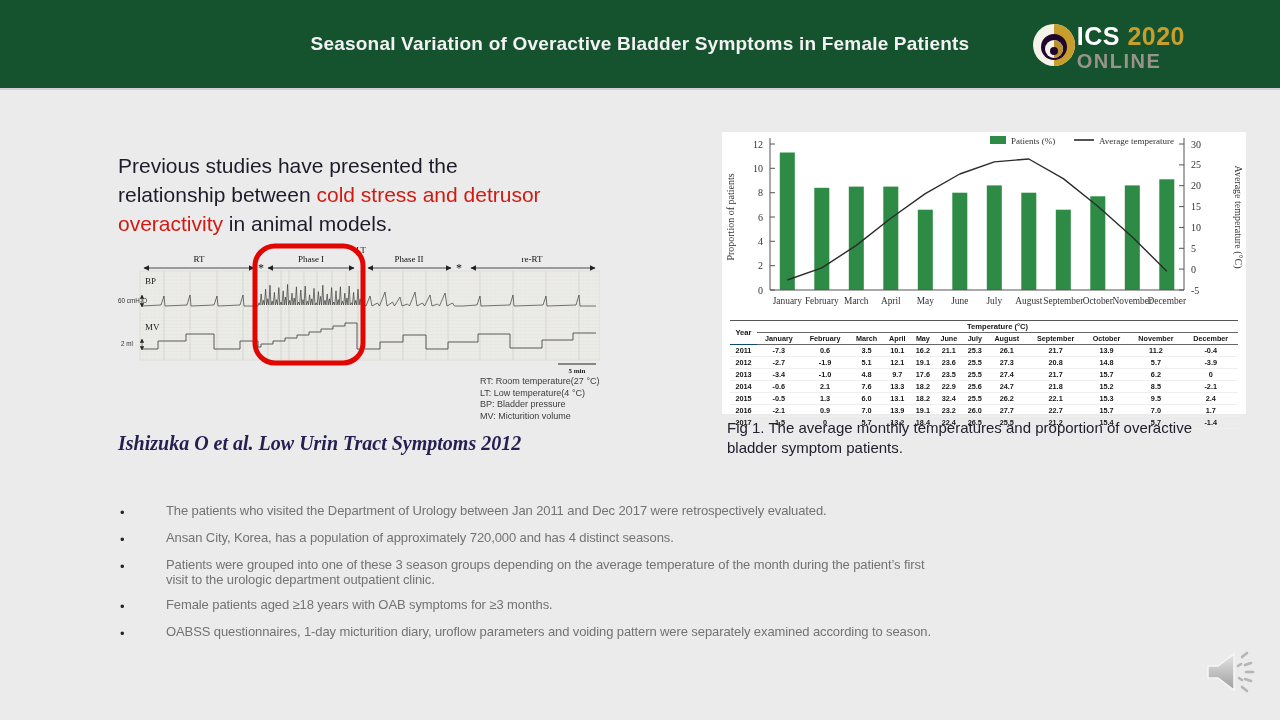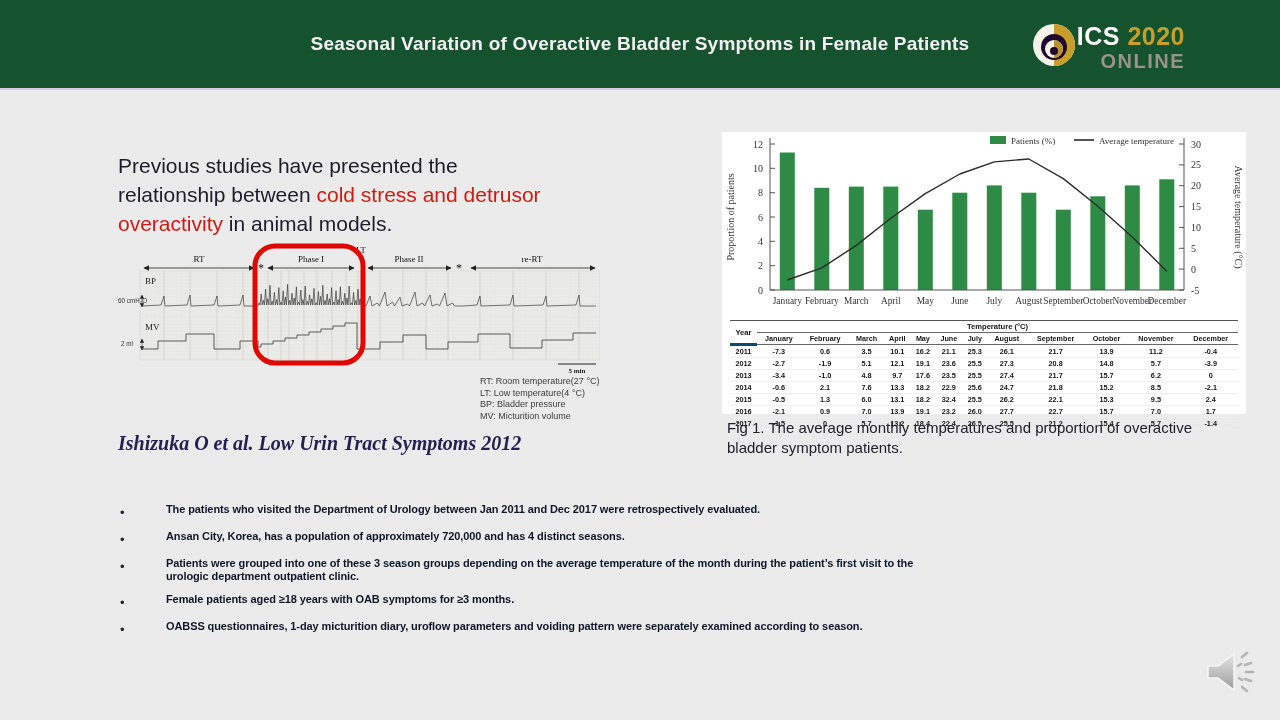--- a/index.html
+++ b/index.html
@@ -5,21 +5,21 @@
   html,body{margin:0;padding:0;}
   body{
     width:1280px;height:720px;position:relative;overflow:hidden;
     background:#ebebeb;font-family:"Liberation Sans",sans-serif;
   }
   
   .slide-header{position:absolute;left:0;top:0;width:1280px;height:90px;
     background:#14532d;border-bottom:2px solid #d4cdde;box-sizing:border-box;}
   .slide-title{position:absolute;left:0;right:0;top:33px;text-align:center;
     color:#f4f1f4;font-size:19px;font-weight:600;letter-spacing:.2px;}
-  .logo{position:absolute;right:95px;top:22px;display:flex;gap:0;align-items:center;text-align:right;}
+  .logo{position:absolute;right:95px;top:22px;display:flex;gap:0;align-items:center;}
   .logo-text{line-height:1;}
   .logo-l1{font-size:25px;font-weight:bold;color:#ffffff;letter-spacing:.5px;}
   .logo-l1 .gold{color:#c79e2c;}
   .logo-l2{font-size:20px;font-weight:bold;color:#9a938b;letter-spacing:1.5px;margin-top:2px;}
   
   .intro{position:absolute;left:118px;top:152px;width:500px;font-size:21px;
     line-height:1.37;color:#1d1c2b;}
   .intro .red{color:#d01a12;}
   
   .fig-wrap{position:absolute;left:118px;top:243px;width:482px;height:135px;}
@@ -36,30 +36,30 @@
   #chart-svg .tickR{text-anchor:start;font:10px "Liberation Serif",serif;}
   #chart-svg .cat{text-anchor:middle;font:9.4px "Liberation Serif",serif;}
   #chart-svg .leg{font:9px "Liberation Serif",serif;}
   #chart-svg .ytitle{text-anchor:middle;font:10px "Liberation Serif",serif;}
   .table-wrap{position:absolute;left:8px;top:188px;width:508px;}
   #temp-table{width:100%;border-collapse:collapse;font-size:7.3px;color:#151515;
     border-top:1px solid #555;border-bottom:1px solid #555;}
   #temp-table th,#temp-table td{padding:1px 1px;text-align:center;white-space:nowrap;}
   #temp-table .grp{font-weight:bold;font-size:7.6px;border-bottom:1px solid #666;}
   #temp-table .mon{font-weight:bold;font-size:7.2px;border-bottom:1px solid #666;}
-  #temp-table .yr{font-weight:bold;font-size:7.6px;vertical-align:middle;border-bottom:3px solid #0c4a6e;}
+  #temp-table .yr{font-weight:bold;font-size:7.6px;vertical-align:middle;border-bottom:1px solid #0c4a6e;}
   #temp-table td{font-weight:600;border-bottom:1px solid #efefef;}
   #temp-table .yrv{font-weight:bold;margin-top:48px;}
   .fig1-caption{position:absolute;left:727px;top:418px;width:517px;
     font-size:15px;line-height:1.3;color:#21202e;}
   
   .bullets{position:absolute;left:120px;top:503px;width:815px;}
   .bullet{display:flex;margin-bottom:10px;}
   .bullet .dot{width:46px;flex:0 0 46px;font-size:13px;color:#25242c;padding-top:2px;}
-  .bullet .btxt{width:765px;font-size:11px;line-height:1.17;color:#0f172a;letter-spacing:-0.1px;font-weight:bold;}
+  .bullet .btxt{width:765px;font-size:13px;line-height:1.17;color:#737373;letter-spacing:-0.1px;}
   
   .audio{position:absolute;left:1196px;top:644px;width:68px;height:60px;cursor:pointer;}
   
   #fig-svg .phl{font:9px "Liberation Serif",serif;fill:#111;text-anchor:middle;}
   #fig-svg .lt{font:8.5px "Liberation Serif",serif;fill:#111;text-anchor:middle;}
   #fig-svg .ast{font:12px "Liberation Serif",serif;fill:#111;text-anchor:middle;}
   #fig-svg .trl{font:9px "Liberation Serif",serif;fill:#222;}
   #fig-svg .scl{font:6.3px "Liberation Sans",sans-serif;fill:#333;}
   #fig-svg .tmin{font:bold 7px "Liberation Serif",serif;fill:#222;text-anchor:middle;}
 </style>

